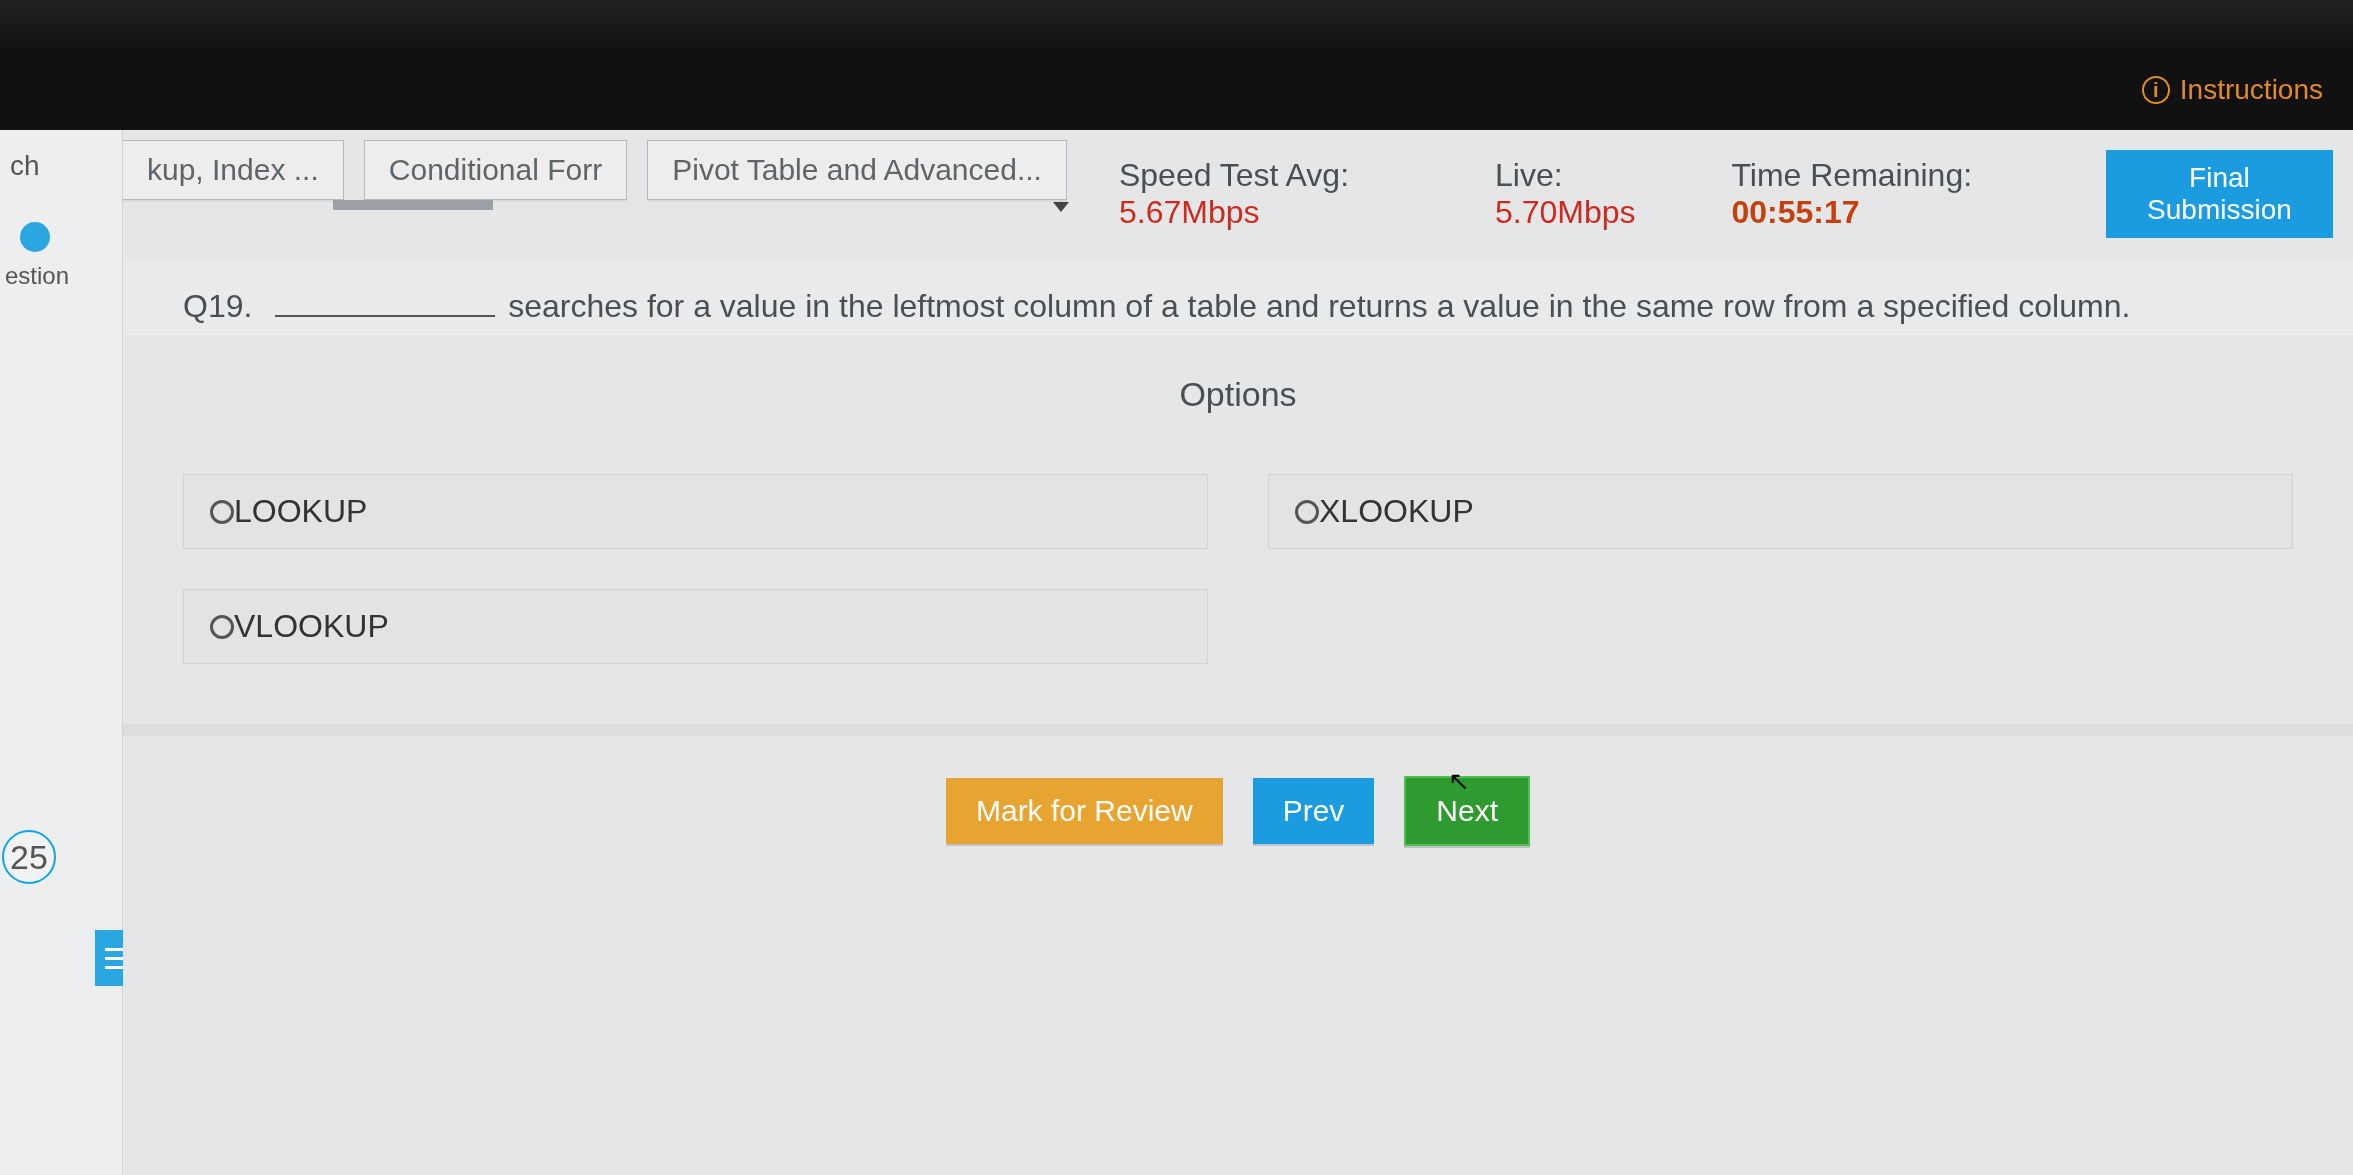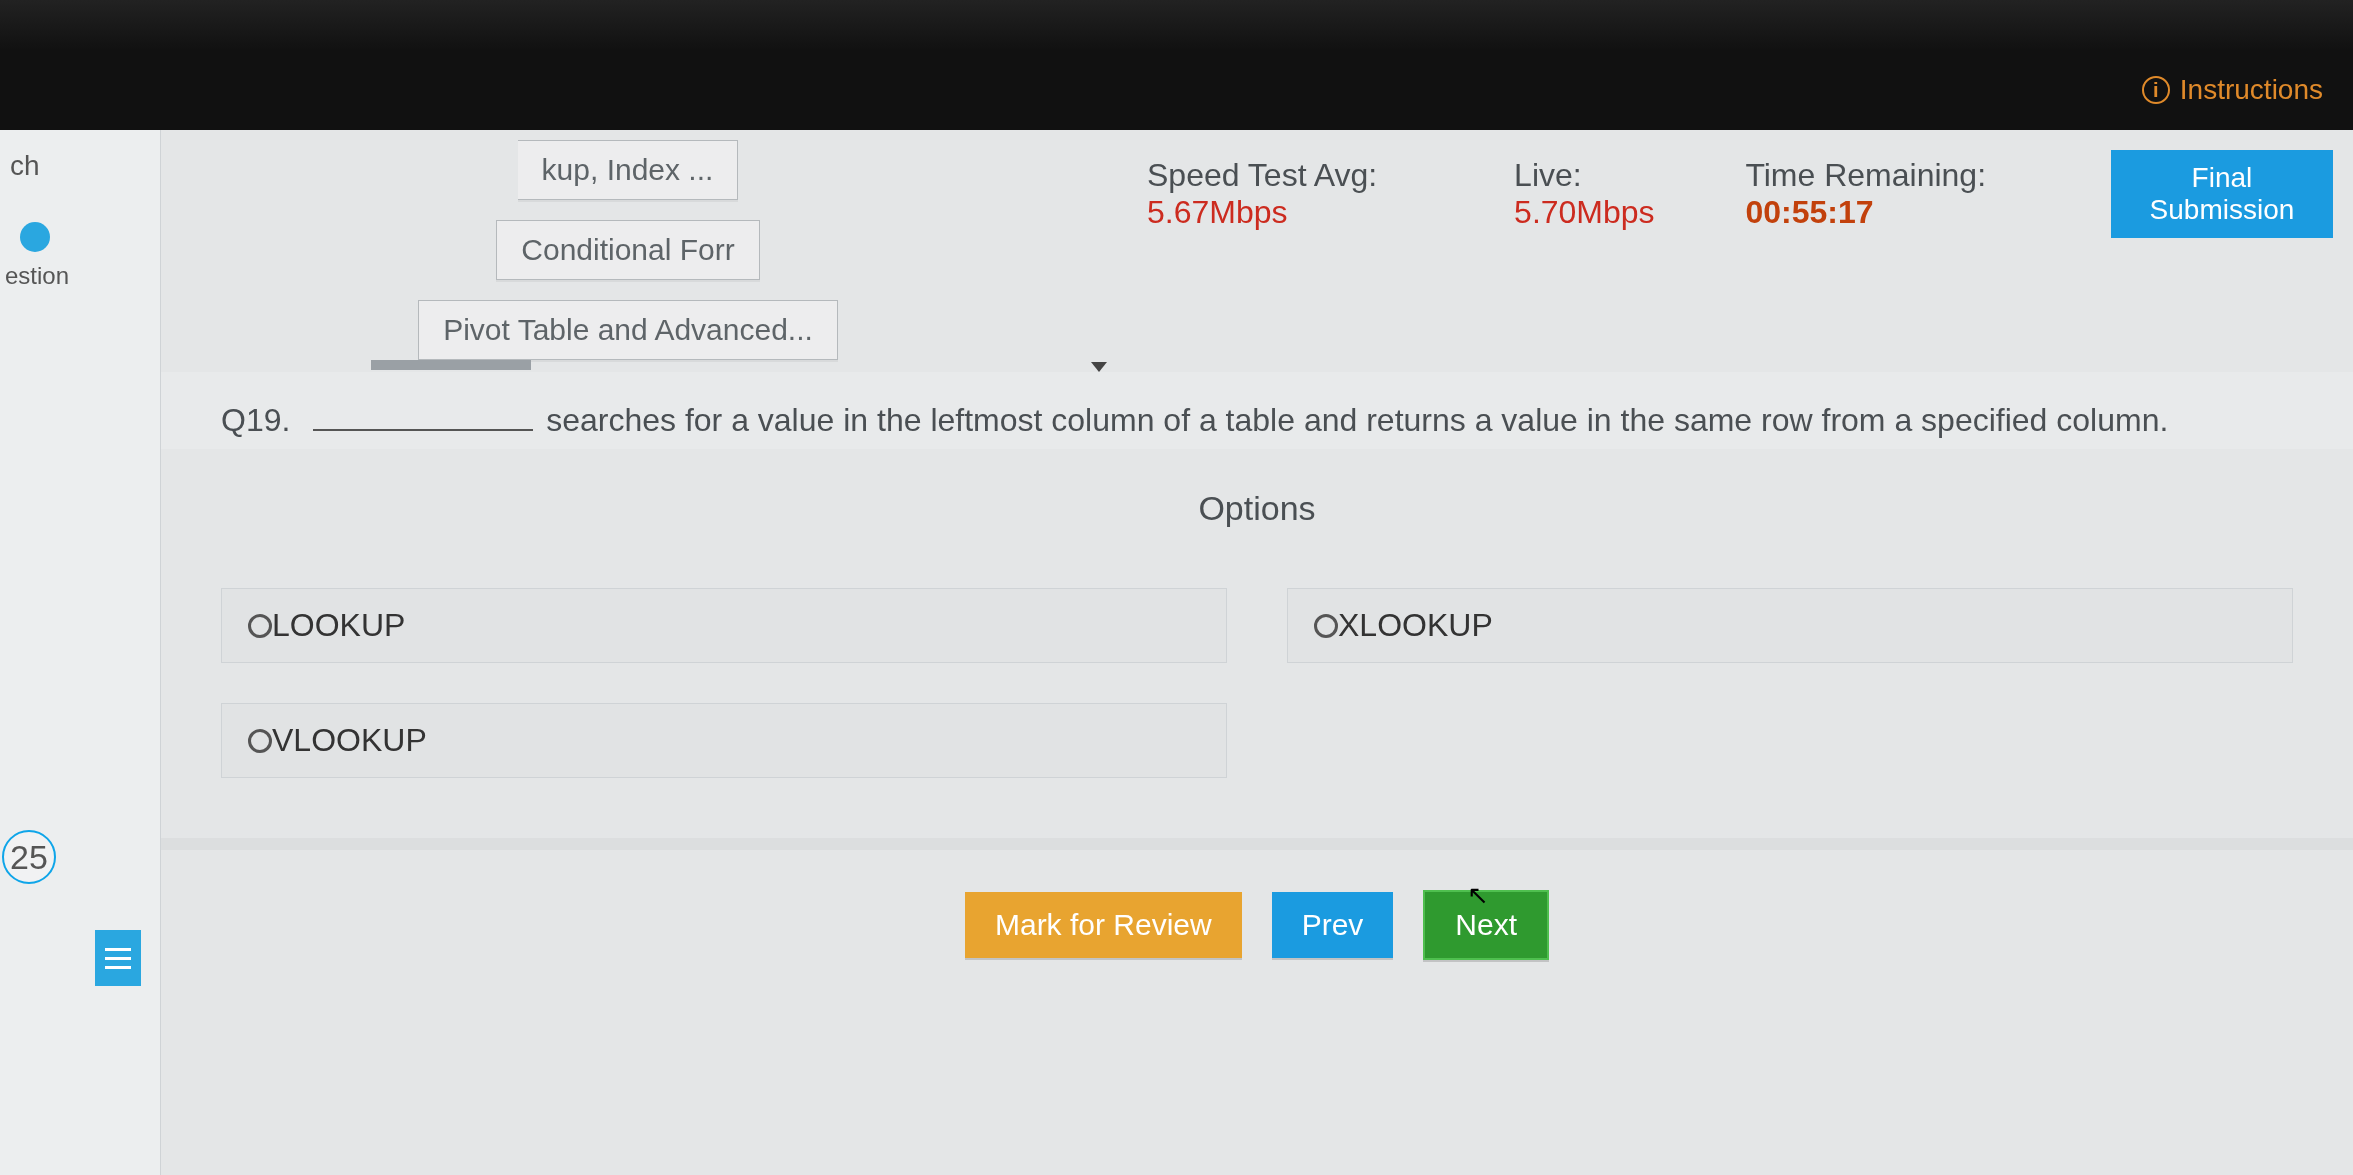--- a/index.html
+++ b/index.html
@@ -40,21 +40,21 @@
     display:flex;align-items:center;justify-content:center;
     font-size:20px;font-weight:bold;color:#e08a2a;
   }
   .app-body {
     display:flex;
     height: calc(100% - 130px);
     background:#e8e9ea;
   }
   
   .sidebar {
-    width:161px;
+    width:123px;
     background:#eceeef;
     border-right:1px solid #cfd3d6;
     position:relative;
     padding-top:20px;
   }
   .side-label-top {
     font-size:28px;color:#555;padding-left:10px;padding-bottom:10px;
   }
   .side-dot {
     width:30px;height:30px;border-radius:50%;background:#2aa7e0;margin:30px 0 10px 20px;
@@ -79,21 +79,20 @@
   
   .main {
     flex:1;
     background:#e4e6e7;
     position:relative;
   }
   .tab-row {
     display:flex;align-items:center;gap:20px;
     padding:10px 12px 0 0;
     background:#e4e6e7;
-    flex-direction:column;
   }
   .tab {
     background:#ededee;border:1px solid #b5b9bc;
     padding:12px 24px;font-size:30px;color:#5e6468;
     white-space:nowrap;cursor:pointer;
     box-shadow: 0 2px 0 rgba(0,0,0,0.05);
   }
   .tab.cut-left {border-left:none;}
   .tab-scroll-hint {
     width:160px;height:10px;background:#9aa0a5;margin-top:-2px;margin-left:210px;

